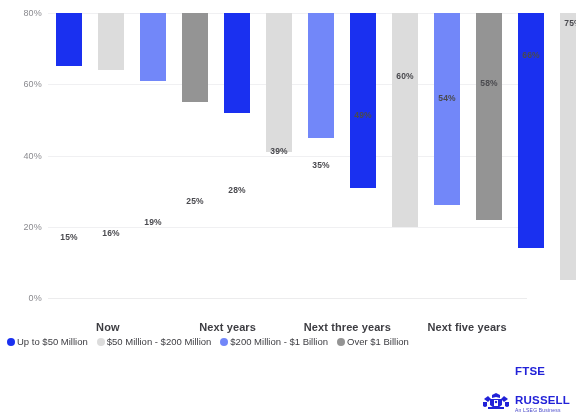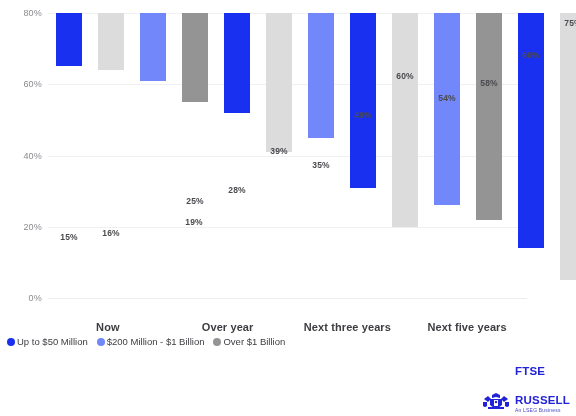--- a/index.html
+++ b/index.html
@@ -196,21 +196,21 @@
       <div class="group">
         <div class="bar-slot">
           <span class="bar-label" style="bottom: 56.4375px;">15%</span>
           <div class="bar" style="height: 53.4375px; background: rgb(26, 48, 240);"></div>
         </div>
         <div class="bar-slot">
           <span class="bar-label" style="bottom: 60px;">16%</span>
           <div class="bar" style="height: 57px; background: rgb(220, 220, 220);"></div>
         </div>
         <div class="bar-slot">
-          <span class="bar-label" style="bottom: 70.6875px; margin-left: 41px;">19%</span>
+          <span class="bar-label" style="bottom: 70.6875px;">19%</span>
           <div class="bar" style="height: 67.6875px; background: rgb(114, 135, 249);"></div>
         </div>
         <div class="bar-slot">
           <span class="bar-label" style="bottom: 92.0625px;">25%</span>
           <div class="bar" style="height: 89.0625px; background: rgb(148, 148, 148);"></div>
         </div>
       </div>
       <div class="group">
         <div class="bar-slot">
           <span class="bar-label" style="bottom: 102.75px;">28%</span>
@@ -254,29 +254,33 @@
         </div>
         <div class="bar-slot">
           <span class="bar-label" style="bottom: 248.812px;">69%</span>
           <div class="bar" style="height: 245.812px; background: rgb(114, 135, 249);"></div>
         </div>
       </div>
     </div>
 
   <div class="xaxis" id="xaxis">
       <div class="xtick">Now</div>
-      <div class="xtick">Over year</div>
+      <div class="xtick">Next years</div>
       <div class="xtick">Next three years</div>
       <div class="xtick">Next five years</div>
     </div>
 
   <div class="legend" id="legend">
       <div class="legend-item">
         <span class="legend-dot" style="background: rgb(26, 48, 240);"></span>
         <span class="legend-text">Up to $50 Million</span>
+      </div>
+      <div class="legend-item">
+        <span class="legend-dot" style="background: rgb(220, 220, 220);"></span>
+        <span class="legend-text">$50 Million - $200 Million</span>
       </div>
       <div class="legend-item">
         <span class="legend-dot" style="background: rgb(114, 135, 249);"></span>
         <span class="legend-text">$200 Million - $1 Billion</span>
       </div>
       <div class="legend-item">
         <span class="legend-dot" style="background: rgb(148, 148, 148);"></span>
         <span class="legend-text">Over $1 Billion</span>
       </div>
     </div>

